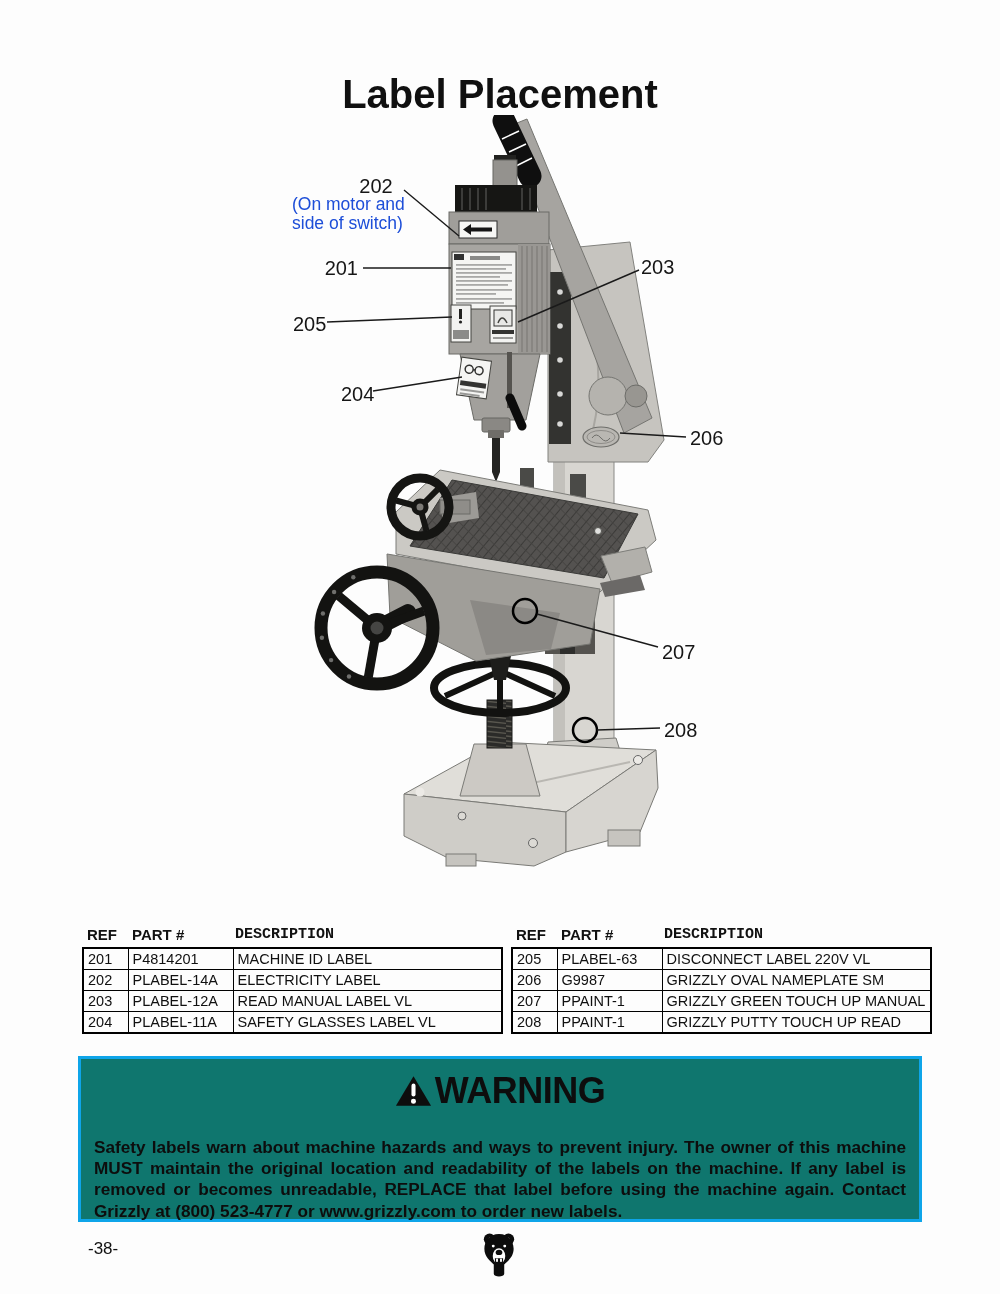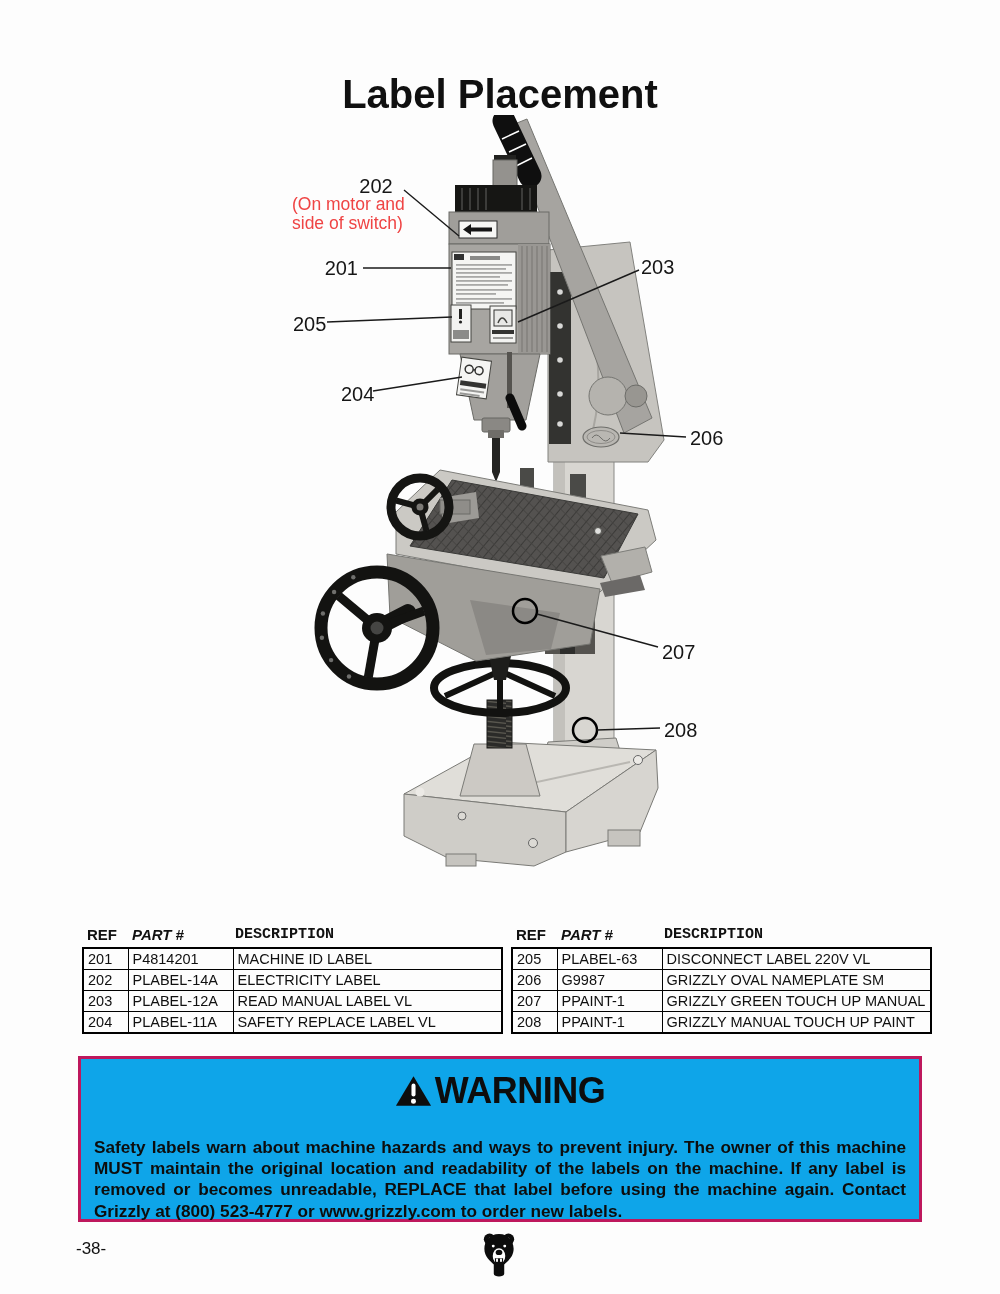--- a/index.html
+++ b/index.html
@@ -12,58 +12,58 @@
     position:absolute;top:72px;left:0;width:100%;text-align:center;
     font-size:40px;font-weight:bold;letter-spacing:0px;color:#101010;
   }
   
   .diagram{position:absolute;left:250px;top:115px;width:480px;height:790px;}
   .diagram svg{position:absolute;left:0;top:0;}
   .callout{
     position:absolute;font-size:20px;color:#161616;line-height:20px;white-space:nowrap;
   }
   .callout-note{
-    position:absolute;font-size:17.5px;color:#ef4444;line-height:18.5px;white-space:nowrap;
+    position:absolute;font-size:17.5px;color:#1d4ed8;line-height:18.5px;white-space:nowrap;
   }
   
   .parts-table{position:absolute;top:926px;width:459px;}
   .parts-table.left{left:82px;}
   .parts-table.right{left:511px;}
   .pt-headers{position:relative;height:21px;font-weight:bold;font-size:15px;}
   .pt-headers span{position:absolute;top:0;}
   .pt-h-ref{left:5px;}
-  .pt-h-part{left:50px;font-style:italic;}
+  .pt-h-part{left:50px;}
   .pt-h-desc{left:153px;font-family:Liberation Mono, monospace;}
   table.pt{
     border-collapse:collapse;width:419px;table-layout:fixed;
     border:2.5px solid #000;
   }
   table.pt td{
     border:1.6px solid #000;font-size:14.5px;height:18px;
     padding:1px 4px;overflow:hidden;white-space:nowrap;color:#101010;
   }
   col.c-ref{width:45px;}col.c-part{width:105px;}col.c-desc{width:269px;}
   
   .warning-box{
     position:absolute;left:78px;top:1056px;width:838px;height:160px;
-    border:3px solid #be185d;background:#0ea5e9;
+    border:3px solid #0ea5e9;background:#0f766e;
   }
   .warning-title{
     display:flex;align-items:center;justify-content:center;
     margin-top:11px;gap:3px;
   }
   .warning-title .wt-text{
     font-size:36px;font-weight:bold;letter-spacing:-0.5px;color:#0d0d0d;
   }
   .warning-body{
     margin:25px 13px 0 13px;font-size:17.2px;font-weight:bold;
     line-height:21.2px;text-align:justify;color:#0d0d0d;
   }
   
-  .footer-page-num{position:absolute;left:76px;top:1239px;font-size:17px;}
+  .footer-page-num{position:absolute;left:88px;top:1239px;font-size:17px;}
   .footer-model{position:absolute;right:80px;top:1239px;font-size:17px;}
   .footer-logo{position:absolute;left:482px;top:1232px;width:34px;height:46px;}
 </style>
 </head>
 <body>
 
 <div class="page">
 
   <div class="doc-title">Label Placement</div>
 
@@ -312,21 +312,21 @@
             <td>ELECTRICITY LABEL</td>
           </tr>
           <tr>
             <td>203</td>
             <td>PLABEL-12A</td>
             <td>READ MANUAL LABEL VL</td>
           </tr>
           <tr>
             <td>204</td>
             <td>PLABEL-11A</td>
-            <td>SAFETY REPLACE LABEL VL</td>
+            <td>SAFETY GLASSES LABEL VL</td>
           </tr>
         </tbody>
     </table>
   </div>
 
   <div class="parts-table right">
     <div class="pt-headers">
       <span class="pt-h-ref">REF</span>
       <span class="pt-h-part">PART #</span>
       <span class="pt-h-desc">DESCRIPTION</span>
@@ -349,21 +349,21 @@
             <td>GRIZZLY OVAL NAMEPLATE SM</td>
           </tr>
           <tr>
             <td>207</td>
             <td>PPAINT-1</td>
             <td>GRIZZLY GREEN TOUCH UP MANUAL</td>
           </tr>
           <tr>
             <td>208</td>
             <td>PPAINT-1</td>
-            <td>GRIZZLY MANUAL TOUCH UP PAINT</td>
+            <td>GRIZZLY PUTTY TOUCH UP READ</td>
           </tr>
         </tbody>
     </table>
   </div>
 
   <div class="warning-box">
     <div class="warning-title">
       <svg width="37" height="32" viewBox="0 0 40 34">
         <path d="M20,1 L39,33 L1,33 Z" fill="#0d0d0d"></path>
         <rect x="17.8" y="9" width="4.4" height="14" rx="2.2" fill="#fff"></rect>

